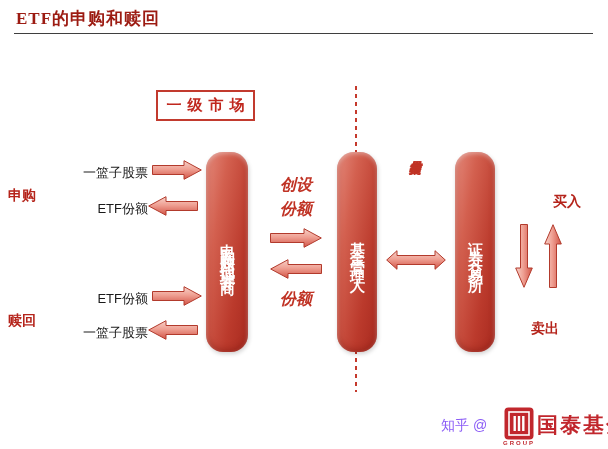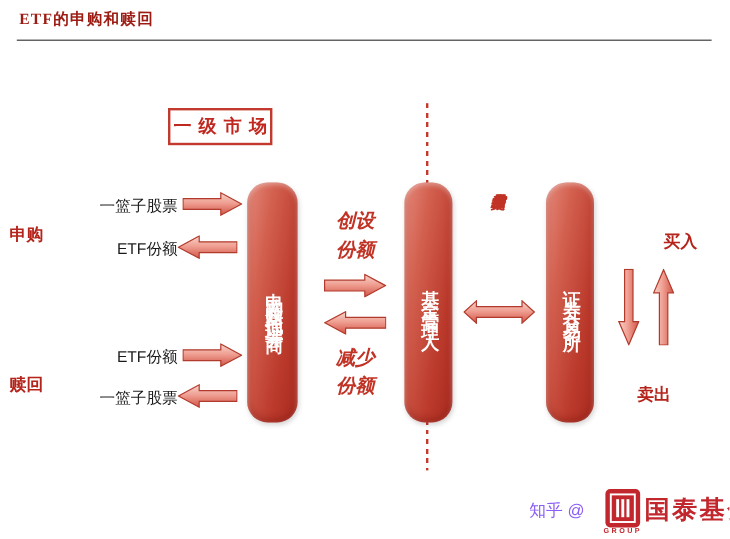--- a/index.html
+++ b/index.html
@@ -1,19 +1,19 @@
 <!DOCTYPE html>
 <html><head>
 <meta charset="utf-8">
 <style>
   html,body{margin:0;padding:0;background:#fff;}
   .canvas{position:relative;width:608px;height:449px;background:#ffffff;
           font-family:"Liberation Sans",sans-serif;overflow:hidden;}
   .abs{position:absolute;}
-  .title{font-family:"Liberation Serif",serif;font-weight:700;font-size:13px;
+  .title{font-family:"Liberation Serif",serif;font-weight:700;font-size:17px;
          color:#9c1b12;letter-spacing:1px;white-space:nowrap;}
   .rule{height:1px;background:#3f3f3f;}
   .mktbox{border:2px solid #c23a2e;background:#fff;display:flex;align-items:center;
           justify-content:center;box-sizing:border-box;}
   .mktbox span{color:#c0271e;font-weight:700;font-size:15px;letter-spacing:6px;
           padding-left:6px;white-space:nowrap;}
   .dashline{width:2px;background:repeating-linear-gradient(to bottom,#c5392c 0 4px,rgba(0,0,0,0) 4px 8px);}
   .pill{border-radius:17px;display:flex;align-items:center;justify-content:center;
         background:linear-gradient(100deg,#e4897b 0%,#d3604f 30%,#bb3a2c 70%,#a82a1f 100%);
         box-shadow:inset 0 2px 4px rgba(255,255,255,.4),inset 0 -3px 6px rgba(110,15,8,.35),1px 2px 4px rgba(0,0,0,.18);}
@@ -48,21 +48,21 @@
         <stop offset="0" stop-color="#f7d2c9"></stop>
           <stop offset="0.45" stop-color="#efa093"></stop>
           <stop offset="1" stop-color="#d25446"></stop>
       </linearGradient>
     </defs>
   </svg>
 
   <div class="abs title" style="left:16px;top:7px">ETF的申购和赎回</div>
   <div class="abs rule" style="left:14px;top:33px;width:579px"></div>
 
-  <div class="abs mktbox" style="left:140px;top:90px;width:87px;height:31px">
+  <div class="abs mktbox" style="left:156px;top:90px;width:99px;height:31px">
     <span>一级市场</span>
   </div>
 
   <div class="abs dashline" style="left:355px;top:86px;height:306px"></div>
 
   <div class="abs pill" style="left:206px;top:152px;width:42px;height:200px">
     <span class="vt vt8">申购赎回代理券商</span>
   </div>
   <div class="abs pill" style="left:337px;top:152px;width:40px;height:200px">
     <span class="vt vt5">基金管理人</span>
@@ -103,21 +103,20 @@
     <div>创设</div>
     <div>份额</div>
   </div>
   <svg class="abs" style="left:270px;top:228px" width="52" height="20" viewBox="0 0 52 20">
     <polygon points="0.5,5.5 34,5.5 34,0.7 51.3,10 34,19.3 34,14.5 0.5,14.5" fill="url(#agV)" stroke="#b23a2c" stroke-width="1"></polygon>
   </svg>
   <svg class="abs" style="left:270px;top:259px" width="52" height="20" viewBox="0 0 52 20">
     <polygon points="51.5,5.5 18,5.5 18,0.7 0.7,10 18,19.3 18,14.5 51.5,14.5" fill="url(#agV)" stroke="#b23a2c" stroke-width="1"></polygon>
   </svg>
   <div class="abs annot" style="left:266px;top:287px">
-    <div>减少</div>
     <div>份额</div>
   </div>
 
   <div class="abs vannot" style="left:406px;top:152px">存量份额上市交易</div>
   <svg class="abs" style="left:386px;top:250px" width="60" height="20" viewBox="0 0 60 20">
     <polygon points="11,0.7 0.7,10 11,19.3 11,14.5 49,14.5 49,19.3 59.3,10 49,0.7 49,5.5 11,5.5" fill="url(#agV)" stroke="#b23a2c" stroke-width="1"></polygon>
   </svg>
 
   <div class="abs redlbl" style="left:553px;top:193px">买入</div>
   <svg class="abs" style="left:515px;top:224px" width="18" height="64" viewBox="0 0 18 64">

